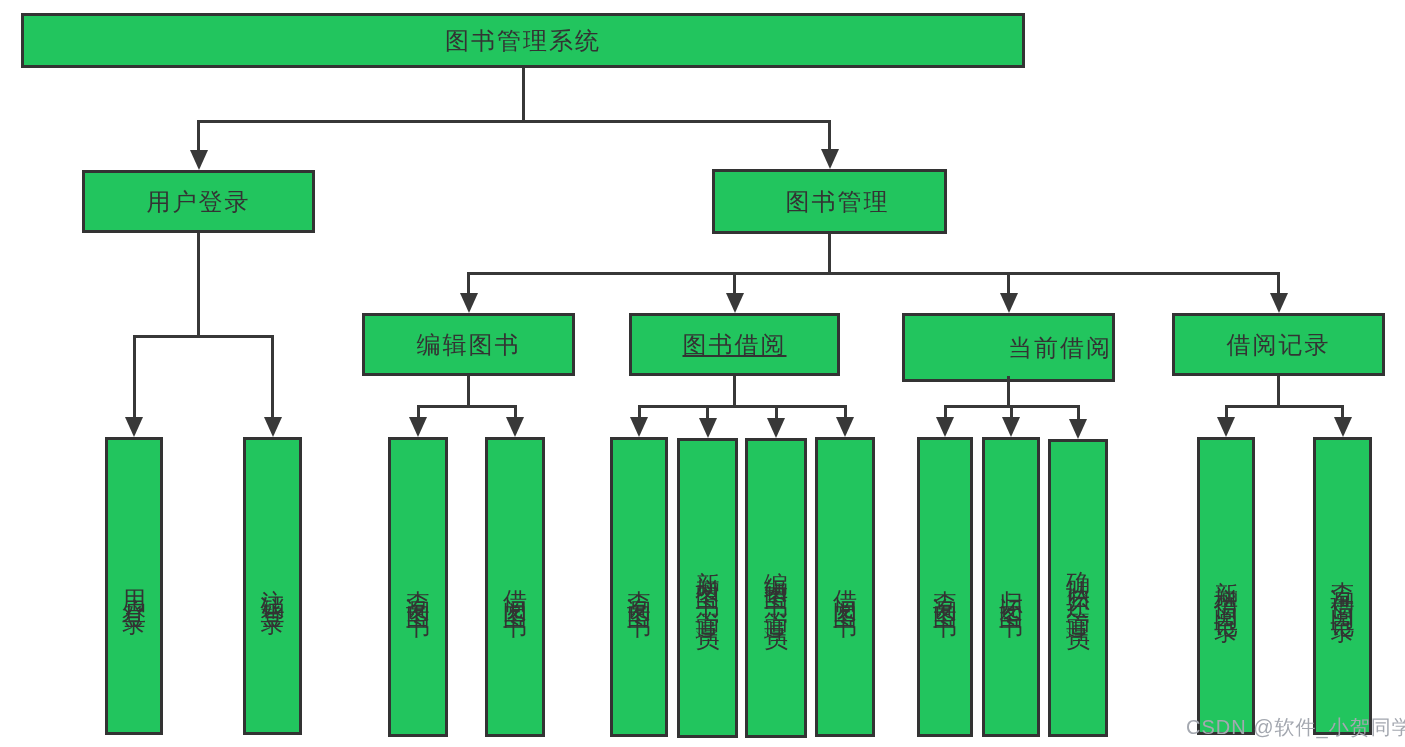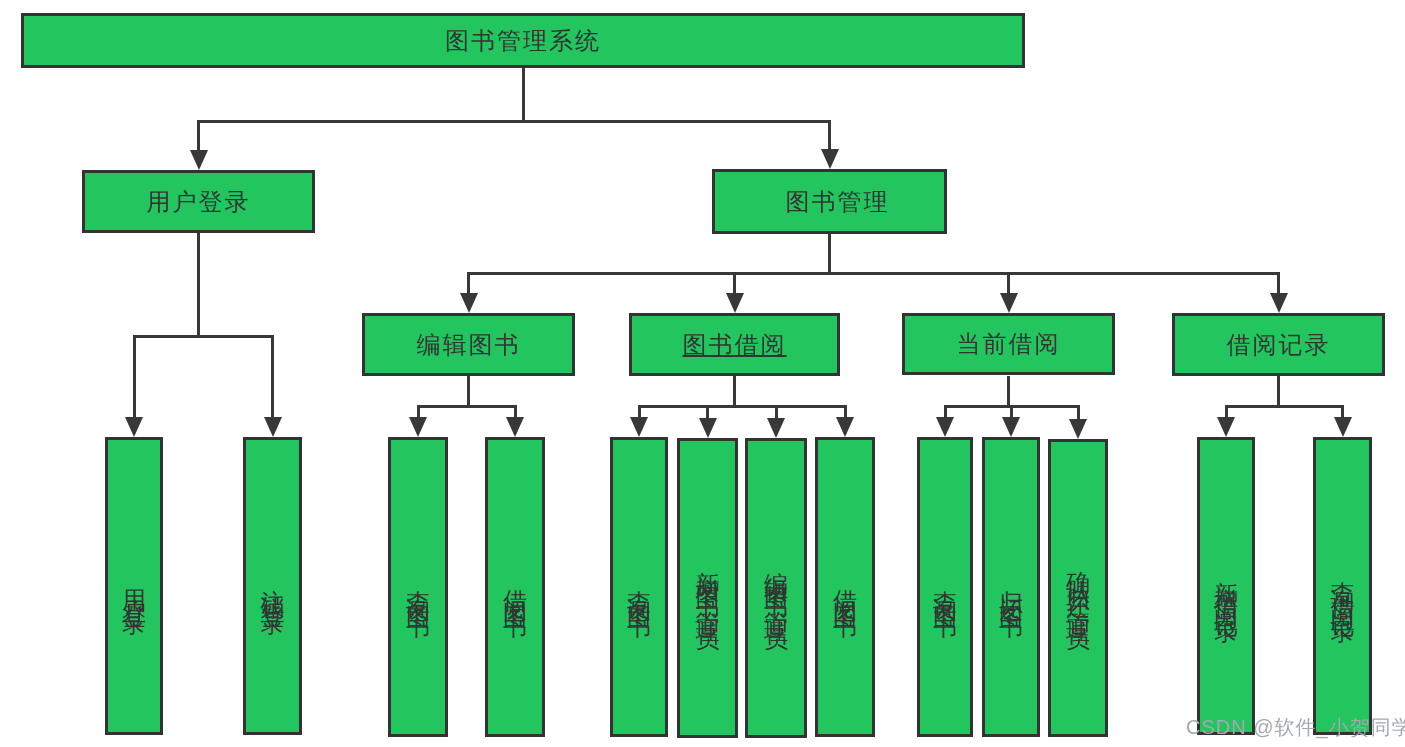--- a/index.html
+++ b/index.html
@@ -71,21 +71,21 @@
       </div>
       <div class="node h" style="left: 712px; top: 169px; width: 235px; height: 65px; border-color: rgb(51, 51, 51); padding-left: 16px;">
         <span>图书管理</span>
       </div>
       <div class="node h" style="left: 362px; top: 313px; width: 213px; height: 63px; border-color: rgb(51, 51, 51);">
         <span>编辑图书</span>
       </div>
       <div class="node h" style="left: 629px; top: 313px; width: 211px; height: 63px; border-color: rgb(51, 51, 51); text-decoration: underline;">
         <span>图书借阅</span>
       </div>
-      <div class="node h" style="left: 902px; top: 313px; width: 213px; height: 62px; border-color: rgb(51, 51, 51);">
+      <div class="node h" style="left: 902px; top: 313px; width: 213px; height: 69px; border-color: rgb(51, 51, 51); justify-content: flex-end;">
         <span>当前借阅</span>
       </div>
       <div class="node h" style="left: 1172px; top: 313px; width: 213px; height: 63px; border-color: rgb(51, 51, 51);">
         <span>借阅记录</span>
       </div>
       <div class="node v" style="left: 105px; top: 437px; width: 58px; height: 298px; border-color: rgb(51, 51, 51);">
         <span>用户登录</span>
       </div>
       <div class="node v" style="left: 243px; top: 437px; width: 59px; height: 298px; border-color: rgb(51, 51, 51);">
         <span>注销登录</span>

